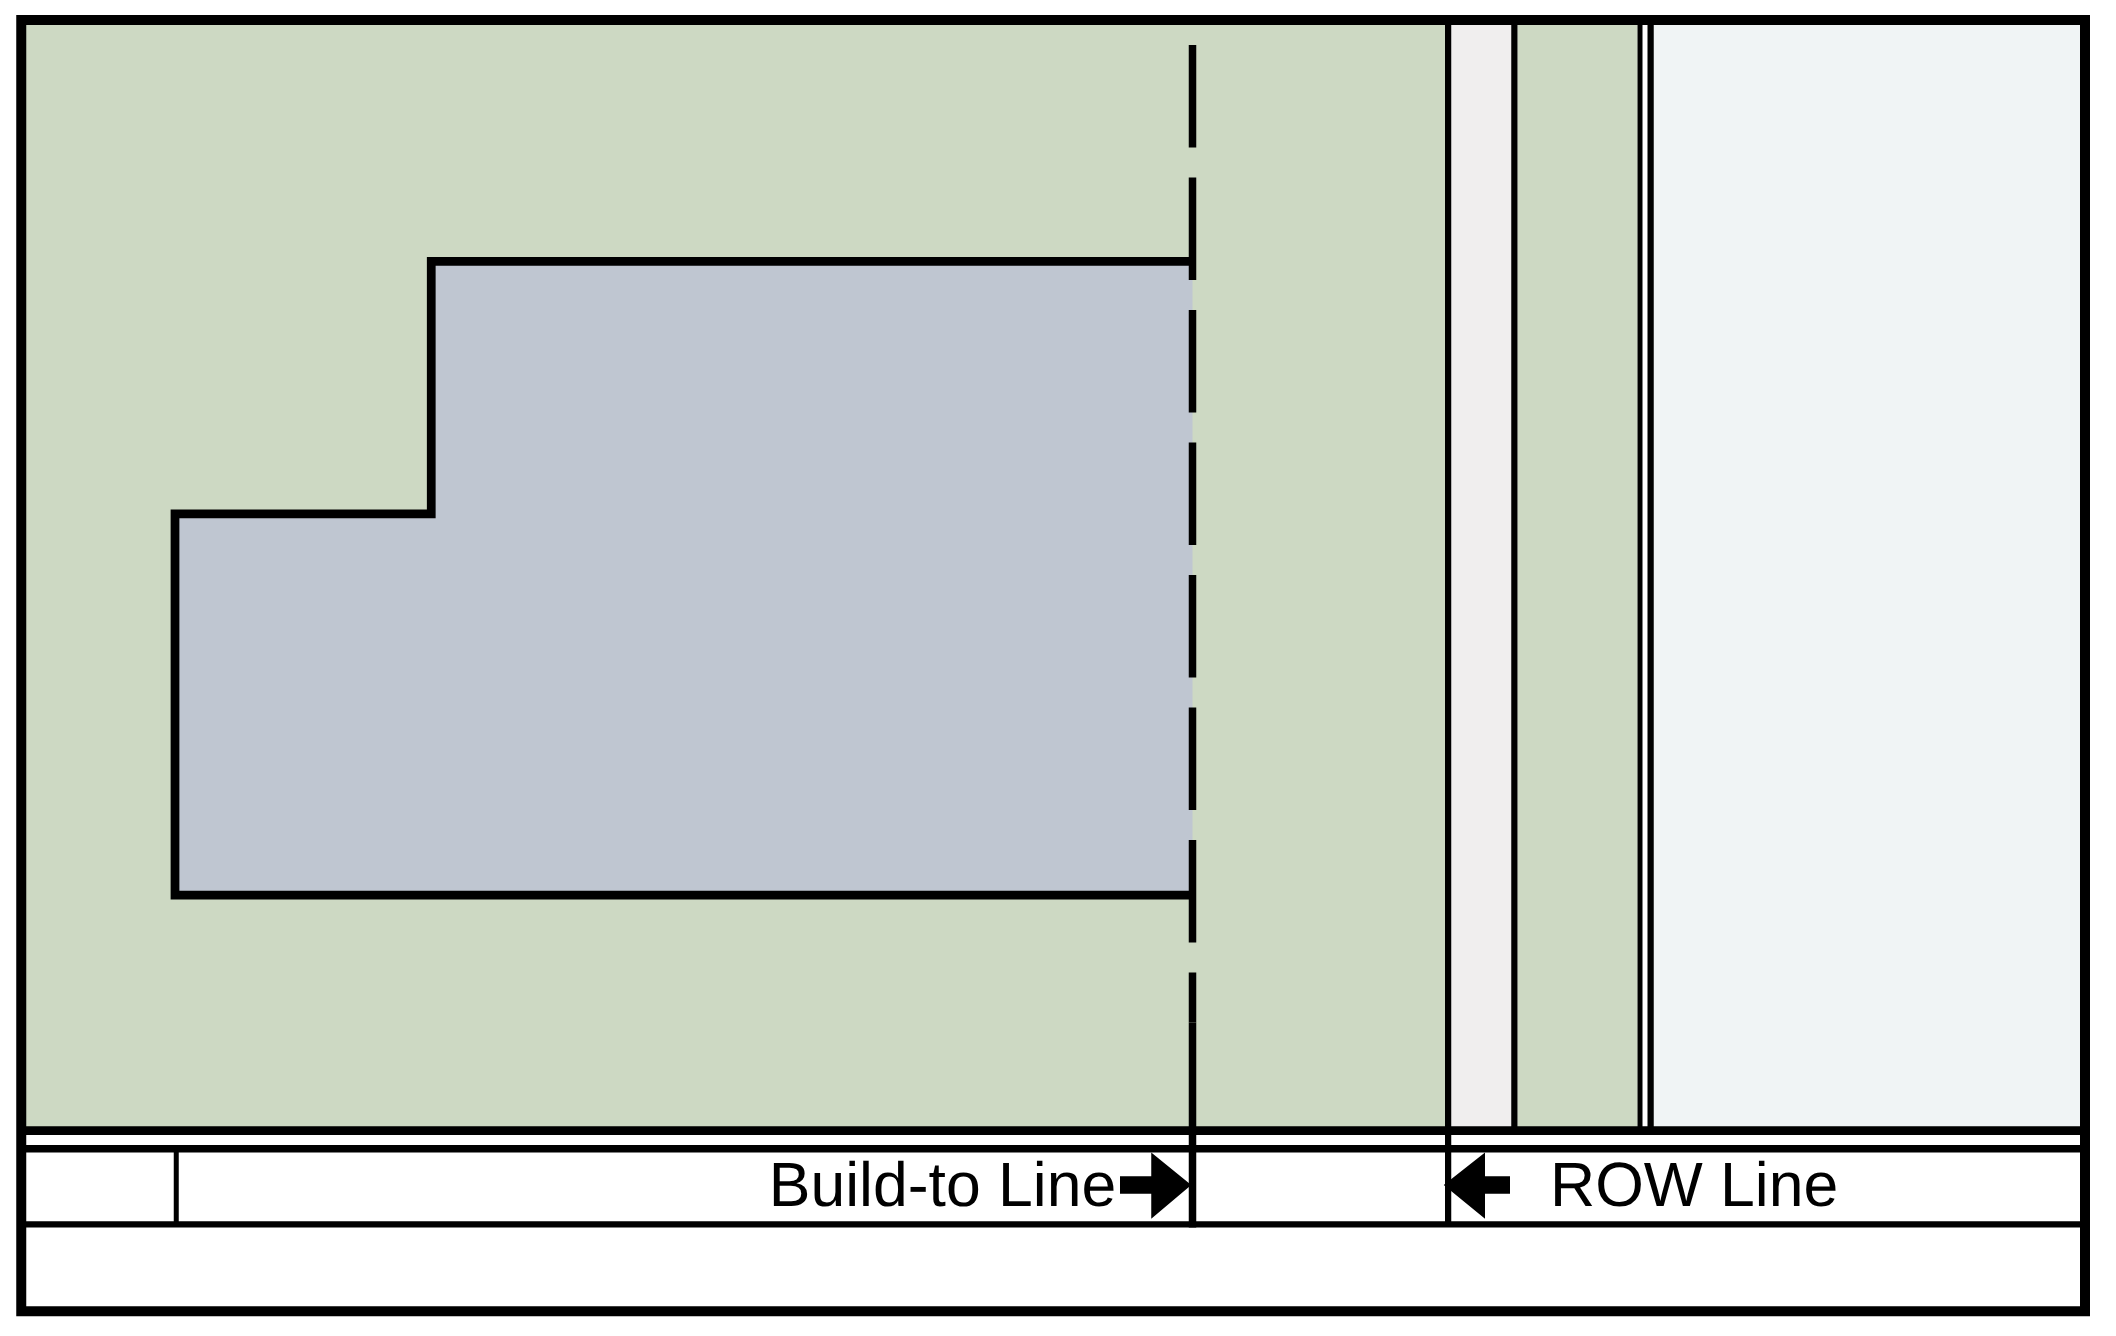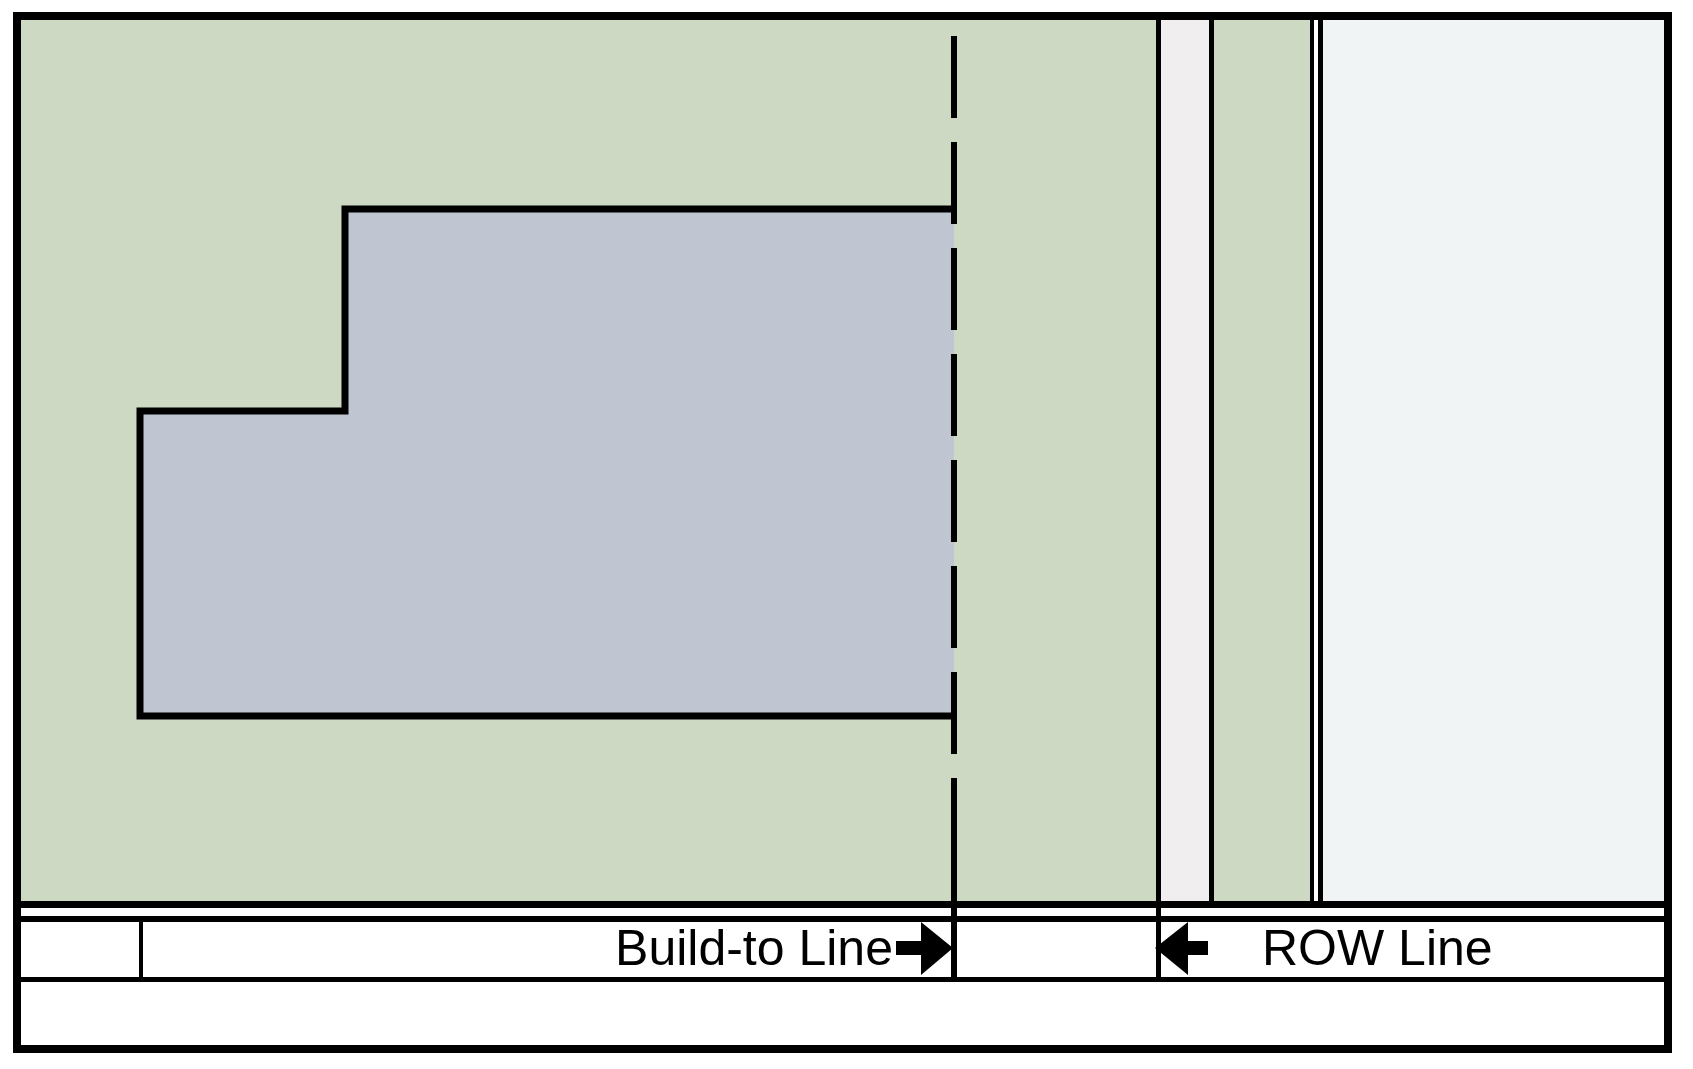--- a/index.html
+++ b/index.html
@@ -54,21 +54,21 @@
   
   .band-label {
     top: 921px;
     height: 56px;
     line-height: 54px;
     font-size: 50px;
     color: #000000;
     white-space: nowrap;
   }
   .label-build-to { left: 400px; width: 493px; text-align: right; }
-  .label-row      { left: 1240px; text-align: right; margin-left: 22px; }
+  .label-row      { left: 1240px; text-align: right; }
 </style>
 </head>
 <body>
 
 <div class="page">
 
   <div class="abs region-lot"></div>
   <div class="abs strip-sidewalk"></div>
   <div class="abs strip-planting"></div>
   <div class="abs strip-sliver"></div>

